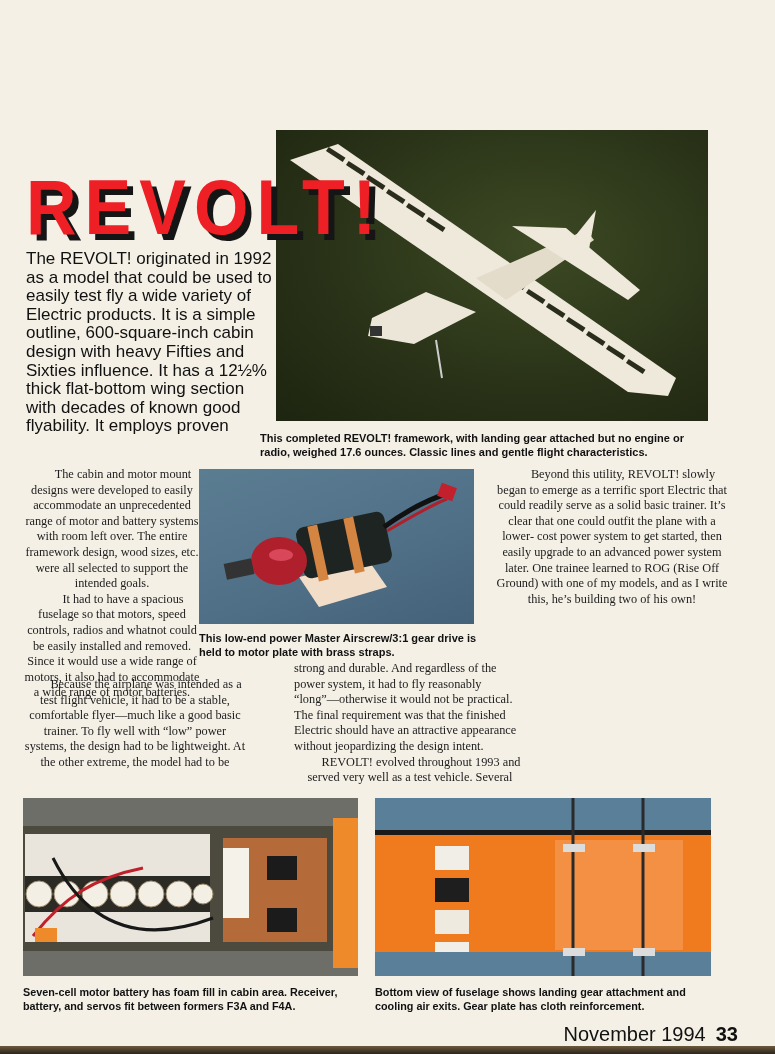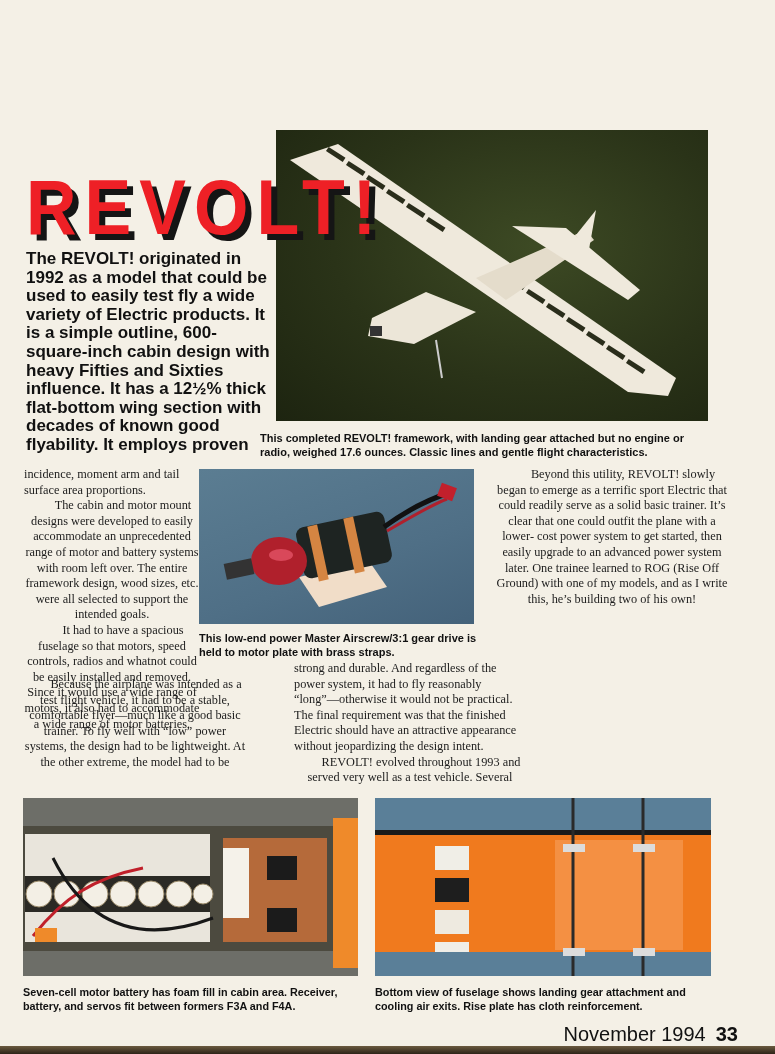--- a/index.html
+++ b/index.html
@@ -3,21 +3,21 @@
 <meta charset="utf-8">
 <style>
   html,body{margin:0;padding:0;}
   body{width:775px;height:1054px;background:#f4f0e6;position:relative;overflow:hidden;font-family:"Liberation Serif",serif;color:#1a1a1a;}
   .photo{position:absolute;overflow:hidden;box-sizing:border-box;}
   .caption{position:absolute;font-family:"Liberation Sans",sans-serif;font-weight:bold;font-size:11px;line-height:14px;color:#111;}
   .body-col{position:absolute;font-size:12.3px;line-height:15.6px;color:#1c1c1c;}
   .body-col p{margin:0;}
   .body-col p.ind{text-indent:22px;text-align:center;}
   .title{position:absolute;left:26px;top:168px;font-family:"Liberation Sans",sans-serif;font-weight:900;font-size:70px;letter-spacing:8px;color:#ee2026;text-shadow:6px 5px 0 #151515;line-height:70px;transform:scaleY(1.12);transform-origin:top left;}
-  .lede{position:absolute;left:26px;top:250px;width:250px;font-family:"Liberation Sans",sans-serif;font-weight:bold;font-size:17px;line-height:18.6px;color:#111;}
+  .lede{position:absolute;left:26px;top:250px;width:250px;font-family:"Liberation Sans",sans-serif;font-weight:normal;font-size:17px;line-height:18.6px;color:#111;}
   .footer{position:absolute;right:37px;top:1023px;font-family:"Liberation Sans",sans-serif;font-size:20px;color:#111;}
   .footer b{margin-left:10px;}
   .bottom-edge{position:absolute;left:0;right:0;top:1046px;height:8px;background:linear-gradient(#6b5a3f,#2d2418);}
 </style>
 </head>
 <body>
 
 <div class="photo" style="left:276px;top:130px;width:432px;height:291px;background:radial-gradient(ellipse at 60% 40%,#3d4a24 0%,#2a3318 55%,#1d2410 100%);">
   <svg width="432" height="291" viewBox="0 0 432 291">
     <polygon points="14,30 62,14 400,248 392,266 352,262" fill="#efe9dc"></polygon>
@@ -44,21 +44,20 @@
     <line x1="160" y1="210" x2="166" y2="248" stroke="#ccc" stroke-width="2"></line>
   </svg>
 </div>
 
 <div class="title">REVOLT!</div>
 <div class="lede">The REVOLT! originated in 1992 as a model that could be used to easily test fly a wide variety of Electric products. It is a simple outline, 600-square-inch cabin design with heavy Fifties and Sixties influence. It has a 12½% thick flat-bottom wing section with decades of known good flyability. It employs proven</div>
 
 <div class="caption" style="left:260px;top:431px;width:436px;">This completed REVOLT! framework, with landing gear attached but no engine or radio, weighed 17.6 ounces. Classic lines and gentle flight characteristics.</div>
 
 <div class="body-col" style="left:24px;top:467px;width:176px;">
-  <p>incidence, moment arm and tail surface area proportions.</p>
   <p class="ind">The cabin and motor mount designs were developed to easily accommodate an unprecedented range of motor and battery systems with room left over. The entire framework design, wood sizes, etc. were all selected to support the intended goals.</p>
   <p class="ind" style="width:176px;">It had to have a spacious fuselage so that motors, speed controls, radios and whatnot could be easily installed and removed. Since it would use a wide range of motors, it also had to accommodate a wide range of motor batteries.</p>
 </div>
 <div class="body-col" style="left:24px;top:677px;width:222px;">
   <p class="ind">Because the airplane was intended as a test flight vehicle, it had to be a stable, comfortable flyer—much like a good basic trainer. To fly well with “low” power systems, the design had to be lightweight. At the other extreme, the model had to be</p>
 </div>
 
 <div class="photo" style="left:199px;top:469px;width:275px;height:155px;background:linear-gradient(160deg,#5b7d92 0%,#4f6f86 60%,#44627a 100%);">
   <svg width="275" height="155" viewBox="0 0 275 155">
     <polygon points="100,108 170,92 188,118 120,138" fill="#f1ddc8"></polygon>
@@ -122,18 +121,18 @@
     <line x1="198" y1="0" x2="198" y2="178" stroke="#2a2a2a" stroke-width="3"></line>
     <line x1="268" y1="0" x2="268" y2="178" stroke="#2a2a2a" stroke-width="3"></line>
     <g fill="#dcdcdc">
         <rect x="188" y="46" width="22" height="8"></rect>
         <rect x="258" y="46" width="22" height="8"></rect>
         <rect x="188" y="150" width="22" height="8"></rect>
         <rect x="258" y="150" width="22" height="8"></rect>
       </g>
   </svg>
 </div>
-<div class="caption" style="left:375px;top:985px;width:340px;font-size:10.8px;">Bottom view of fuselage shows landing gear attachment and cooling air exits. Rise plate has cloth reinforcement.</div>
+<div class="caption" style="left:375px;top:985px;width:340px;font-size:10.8px;">Bottom view of fuselage shows landing gear attachment and cooling air exits. Gear plate has cloth reinforcement.</div>
 
 <div class="footer">
   <span>November 1994</span><b>33</b>
 </div>
 <div class="bottom-edge"></div>
 
 </body></html>

